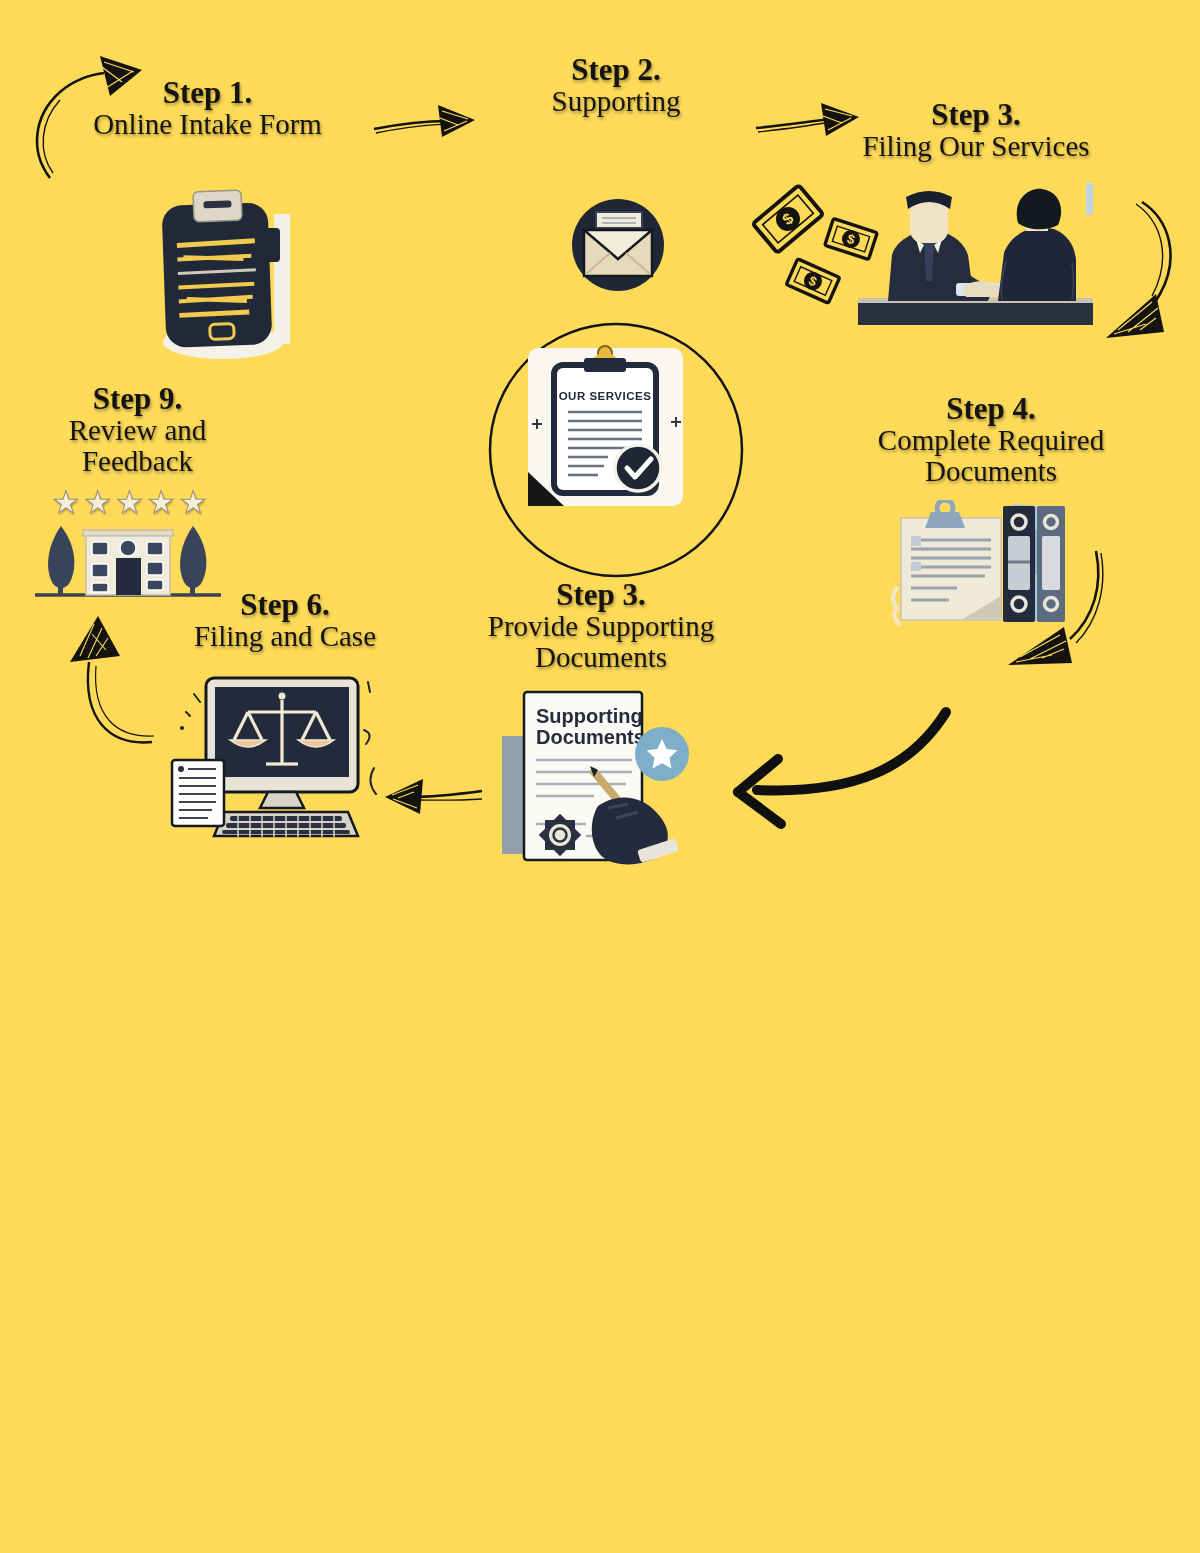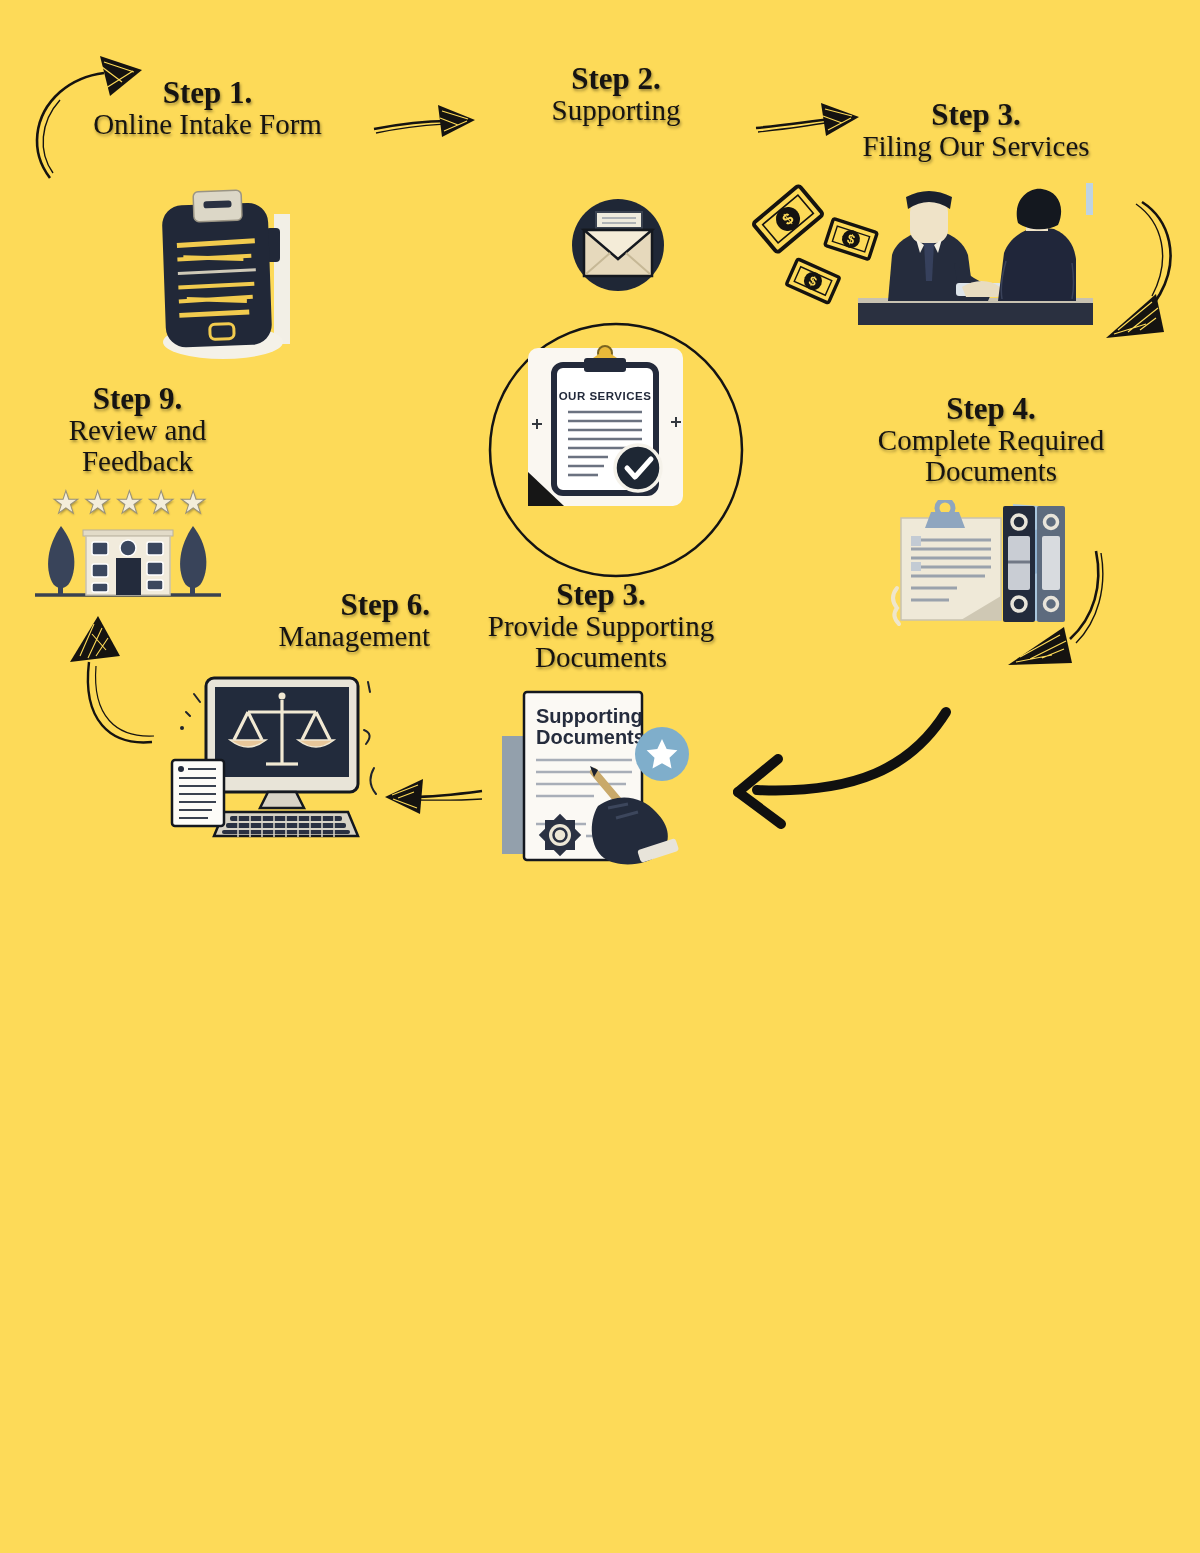--- a/index.html
+++ b/index.html
@@ -64,21 +64,21 @@
   <path d="M74 10 L104 20 M76 36 L103 19 M72 15 L92 30" stroke="#FDDA58" stroke-width="1.2" fill="none"></path>
 </svg>
 
 <svg class="abs" style="left:370px;top:98px;" width="108" height="44" viewBox="0 0 108 44">
   <path d="M4 31 C 35 25, 58 23, 78 23" fill="none" stroke="#151310" stroke-width="2.6"></path>
   <path d="M6 35 C 40 28, 60 27, 76 26" fill="none" stroke="#151310" stroke-width="1.3"></path>
   <polygon points="105,22 68,7 72,39" fill="#151310"></polygon>
   <path d="M72 13 L98 21 M74 33 L97 23 M70 20 L88 27" stroke="#FDDA58" stroke-width="1.1" fill="none"></path>
 </svg>
 
-<div class="abs step-block" style="left:455px;top:62px;width:322px;">
+<div class="abs step-block" style="left:455px;top:53px;width:322px;">
   <div class="step-title">Step 2.</div>
   <div class="step-line">Supporting</div>
 </div>
 
 <svg class="abs" style="left:570px;top:197px;" width="96" height="96" viewBox="0 0 96 96">
   <circle cx="48" cy="48" r="46" fill="#1F2736"></circle>
   <rect x="26" y="15" width="46" height="16" fill="#EFEBDD" stroke="#3A4250" stroke-width="2"></rect>
   <line x1="32" y1="21" x2="66" y2="21" stroke="#9AA0A8" stroke-width="1.5"></line>
   <line x1="32" y1="26" x2="66" y2="26" stroke="#9AA0A8" stroke-width="1.5"></line>
   <rect x="14" y="33" width="68" height="46" fill="#E6D9BC" stroke="#14181F" stroke-width="2.5"></rect>
@@ -258,23 +258,23 @@
   <polygon points="172,61 176.7,70.9 187.4,72.3 179.5,79.8 181.5,90.4 172,85.2 162.5,90.4 164.5,79.8 156.6,72.3 167.3,70.9" fill="#FFFFFF"></polygon>
 </svg>
 
 <svg class="abs" style="left:380px;top:770px;" width="106" height="50" viewBox="0 0 106 50">
   <path d="M102 21 C 72 25, 48 27, 30 27" fill="none" stroke="#151310" stroke-width="2.6"></path>
   <path d="M102 29 C 70 31, 50 30, 32 30" fill="none" stroke="#151310" stroke-width="1.3"></path>
   <polygon points="5,27 43,9 40,44" fill="#151310"></polygon>
   <path d="M38 15 L12 25 M37 38 L13 29 M34 22 L18 28" stroke="#FDDA58" stroke-width="1.1" fill="none"></path>
 </svg>
 
-<div class="abs step-block" style="left:140px;top:588px;width:290px;text-align:right;">
+<div class="abs step-block" style="left:140px;top:588px;width:290px;">
   <div class="step-title">Step 6.</div>
-  <div class="step-line">Management</div>
+  <div class="step-line">Filing and Case</div>
 </div>
 
 <svg class="abs" style="left:168px;top:672px;" width="218" height="172" viewBox="0 0 218 172">
 
   <path d="M26 22 l6 8 M18 40 l4 4 M200 10 l2 10 M196 58 q10 4 2 14 M206 96 q-8 14 2 26" stroke="#20242C" stroke-width="2" fill="none" stroke-linecap="round"></path>
   <circle cx="14" cy="56" r="2" fill="#20242C"></circle>
 
   <rect x="38" y="6" width="152" height="114" rx="8" fill="#E8E4D8" stroke="#14181F" stroke-width="3"></rect>
   <rect x="47" y="15" width="134" height="90" fill="#222B3C"></rect>
 

